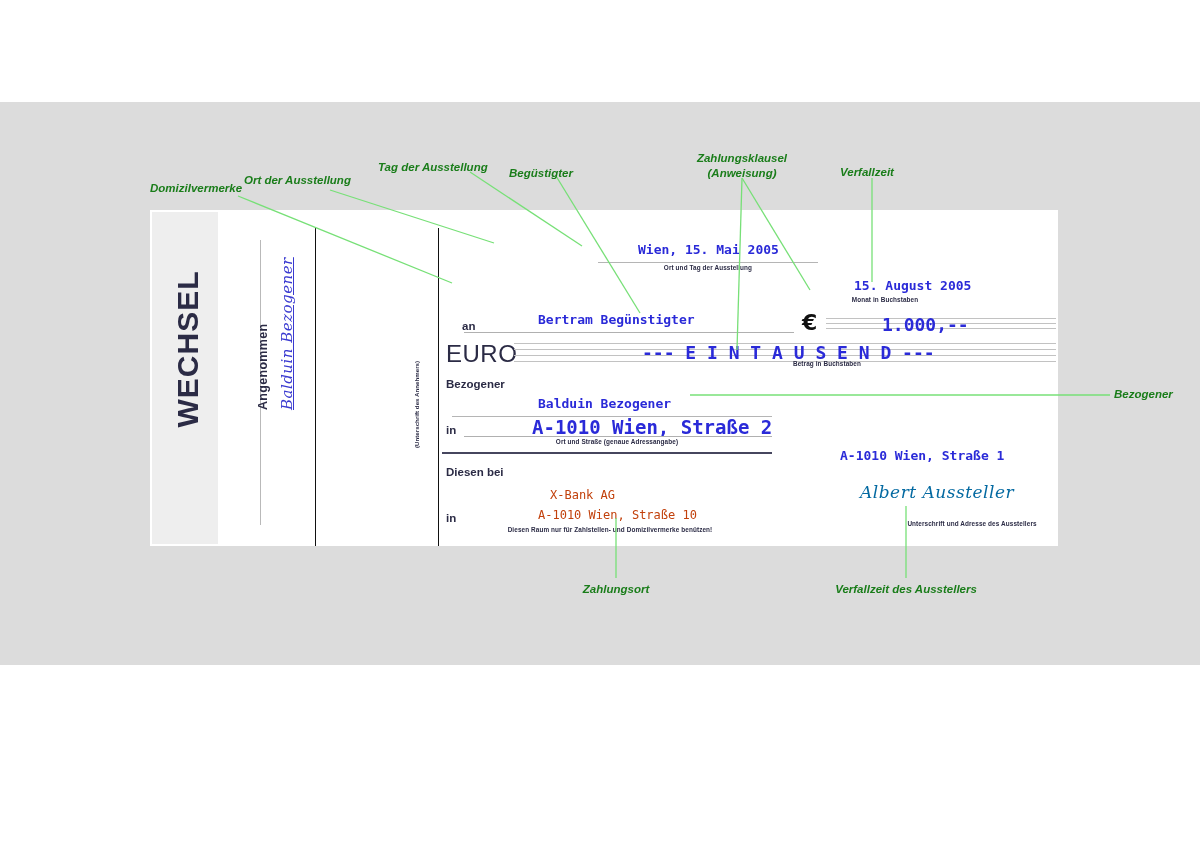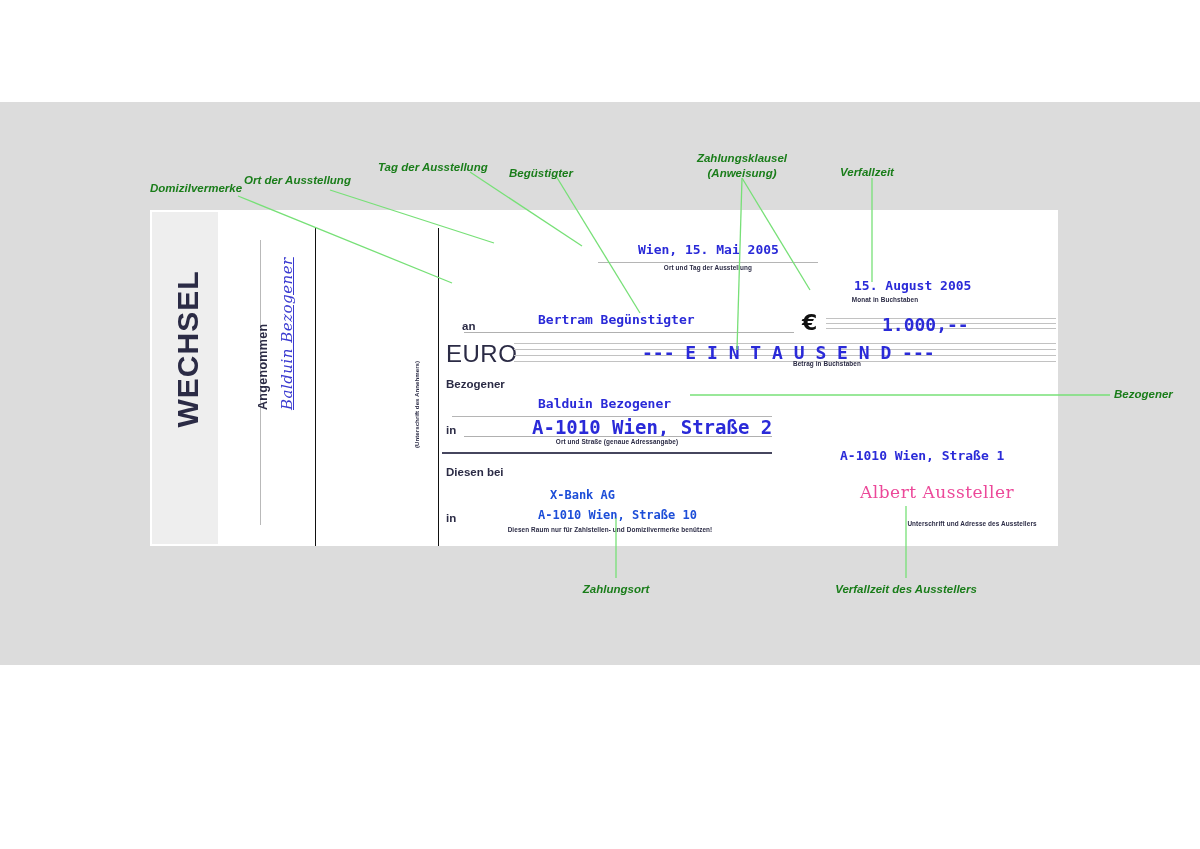--- a/index.html
+++ b/index.html
@@ -49,21 +49,21 @@
   .accept-caption{
     position:absolute;left:263px;top:238px;width:150px;
     transform:rotate(-90deg);transform-origin:left top;
     font-size:6.2px;color:#2b2b45;white-space:nowrap;font-weight:bold;
   }
 
   
   .body{position:absolute;left:292px;top:0;width:616px;height:336px;}
 
   .blue{color:#2a2ad8;font-family:"DejaVu Sans Mono",monospace;font-weight:bold;}
-  .blue-faded{color:#1d4ed8;font-family:"DejaVu Sans Mono",monospace;font-weight:bold;}
+  .blue-faded{color:#c2410c;font-family:"DejaVu Sans Mono",monospace;font-weight:normal;}
   .cap{font-size:6.4px;color:#2b2b45;font-weight:bold;text-align:center;letter-spacing:.1px;}
   .lbl{font-size:11.5px;color:#2b2b45;font-weight:bold;}
 
   .abs{position:absolute;}
 
   
   .issue-val{left:196px;top:32px;font-size:13px;white-space:nowrap;}
   .issue-rule{left:156px;top:52px;width:220px;height:1.3px;background:#b5b5b5;}
   .issue-cap{left:156px;top:54px;width:220px;}
 
@@ -104,22 +104,22 @@
 
   
   .zb-lbl{left:4px;top:256px;}
   .bank-val{left:108px;top:278px;font-size:12px;white-space:nowrap;}
   .in2-lbl{left:4px;top:302px;}
   .bankaddr-val{left:96px;top:298px;font-size:12px;white-space:nowrap;}
   .bank-cap{left:18px;top:316px;width:300px;font-size:6.4px;}
 
   
   .iss-addr{left:398px;top:238px;font-size:13px;white-space:nowrap;}
-  .iss-sig{left:418px;top:272px;font-family:"DejaVu Serif",serif;
-           font-size:17px;color:#ec4899;white-space:nowrap;letter-spacing:.5px;}
+  .iss-sig{left:418px;top:272px;font-family:"DejaVu Serif",serif;font-style:italic;
+           font-size:17px;color:#0369a1;white-space:nowrap;letter-spacing:.5px;}
   .iss-cap{left:380px;top:310px;width:300px;}
 
   
   .note{
     position:absolute;color:#1a7d1a;font-weight:bold;font-style:italic;
     font-size:11.5px;white-space:nowrap;font-family:"Liberation Sans",sans-serif;
   }
   .note.ctr{text-align:center;}
   svg.leads{position:absolute;left:0;top:0;width:1200px;height:849px;pointer-events:none;}
 </style>

